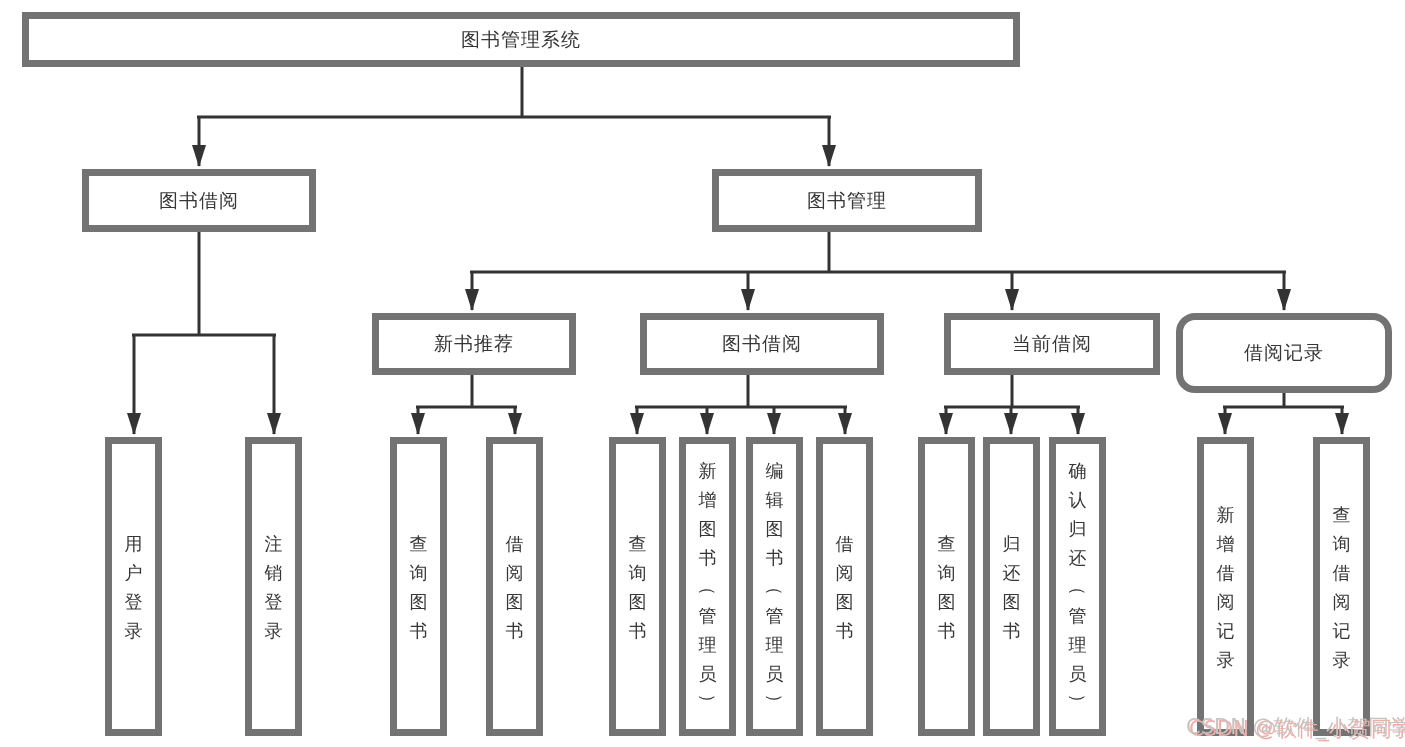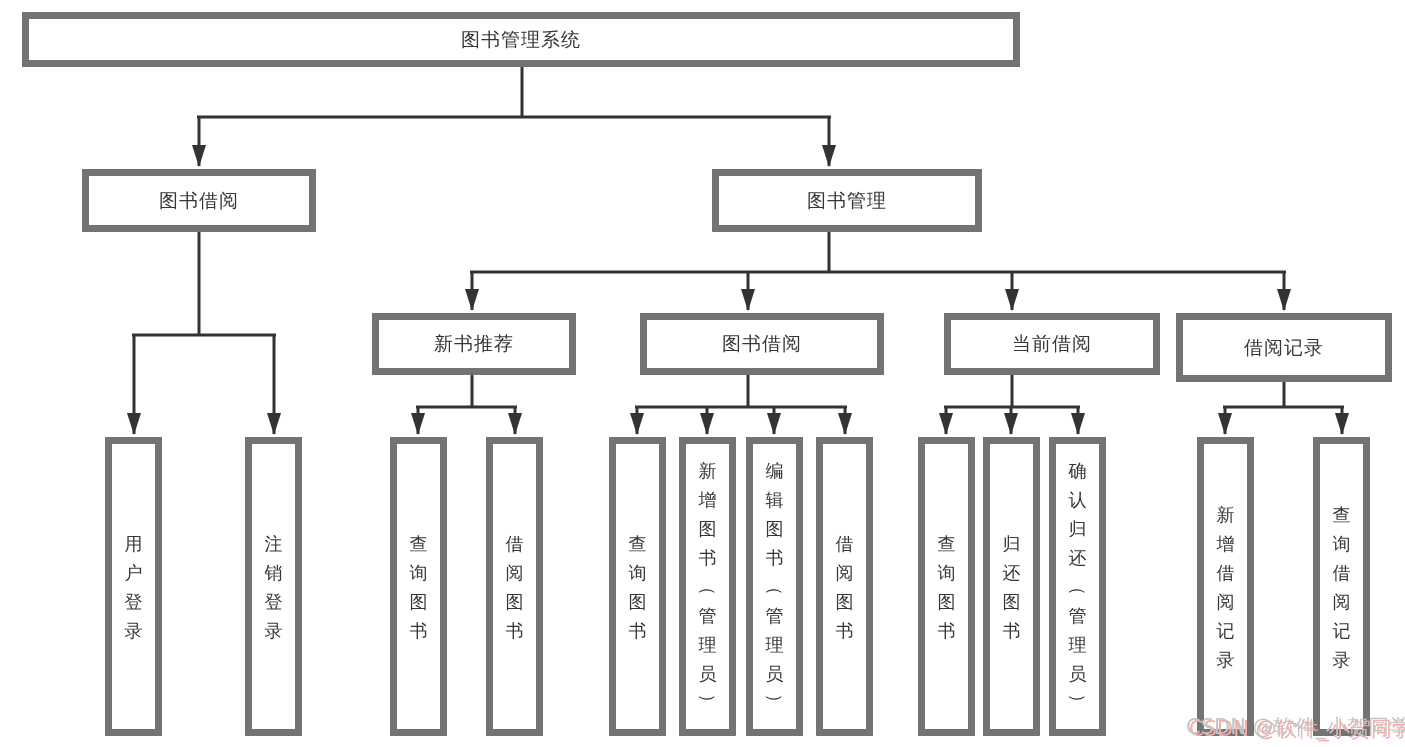--- a/index.html
+++ b/index.html
@@ -128,21 +128,21 @@
 
   <div class="box hbox" style="left:364px; top:313px; width:204px; height:62px;margin-left:8px;">
     <span>新书推荐</span>
   </div>
   <div class="box hbox" style="left:640px; top:313px; width:244px; height:62px;">
     <span>图书借阅</span>
   </div>
   <div class="box hbox" style="left:904px; top:313px; width:216px; height:62px;margin-left:40px;">
     <span>当前借阅</span>
   </div>
-  <div class="box hbox" style="left:1176px; top:313px; width:216px; height:69px;">
+  <div class="box hbox" style="left:1176px; top:313px; width:216px; height:80px;border-radius:19px;">
     <span>借阅记录</span>
   </div>
 
   <div class="box leaf" style="left:105px; top:437px; width:57px; height:299px;">
     <span class="vtext">
         <span class="vchar">用</span>
         <span class="vchar">户</span>
         <span class="vchar">登</span>
         <span class="vchar">录</span>
       </span>

